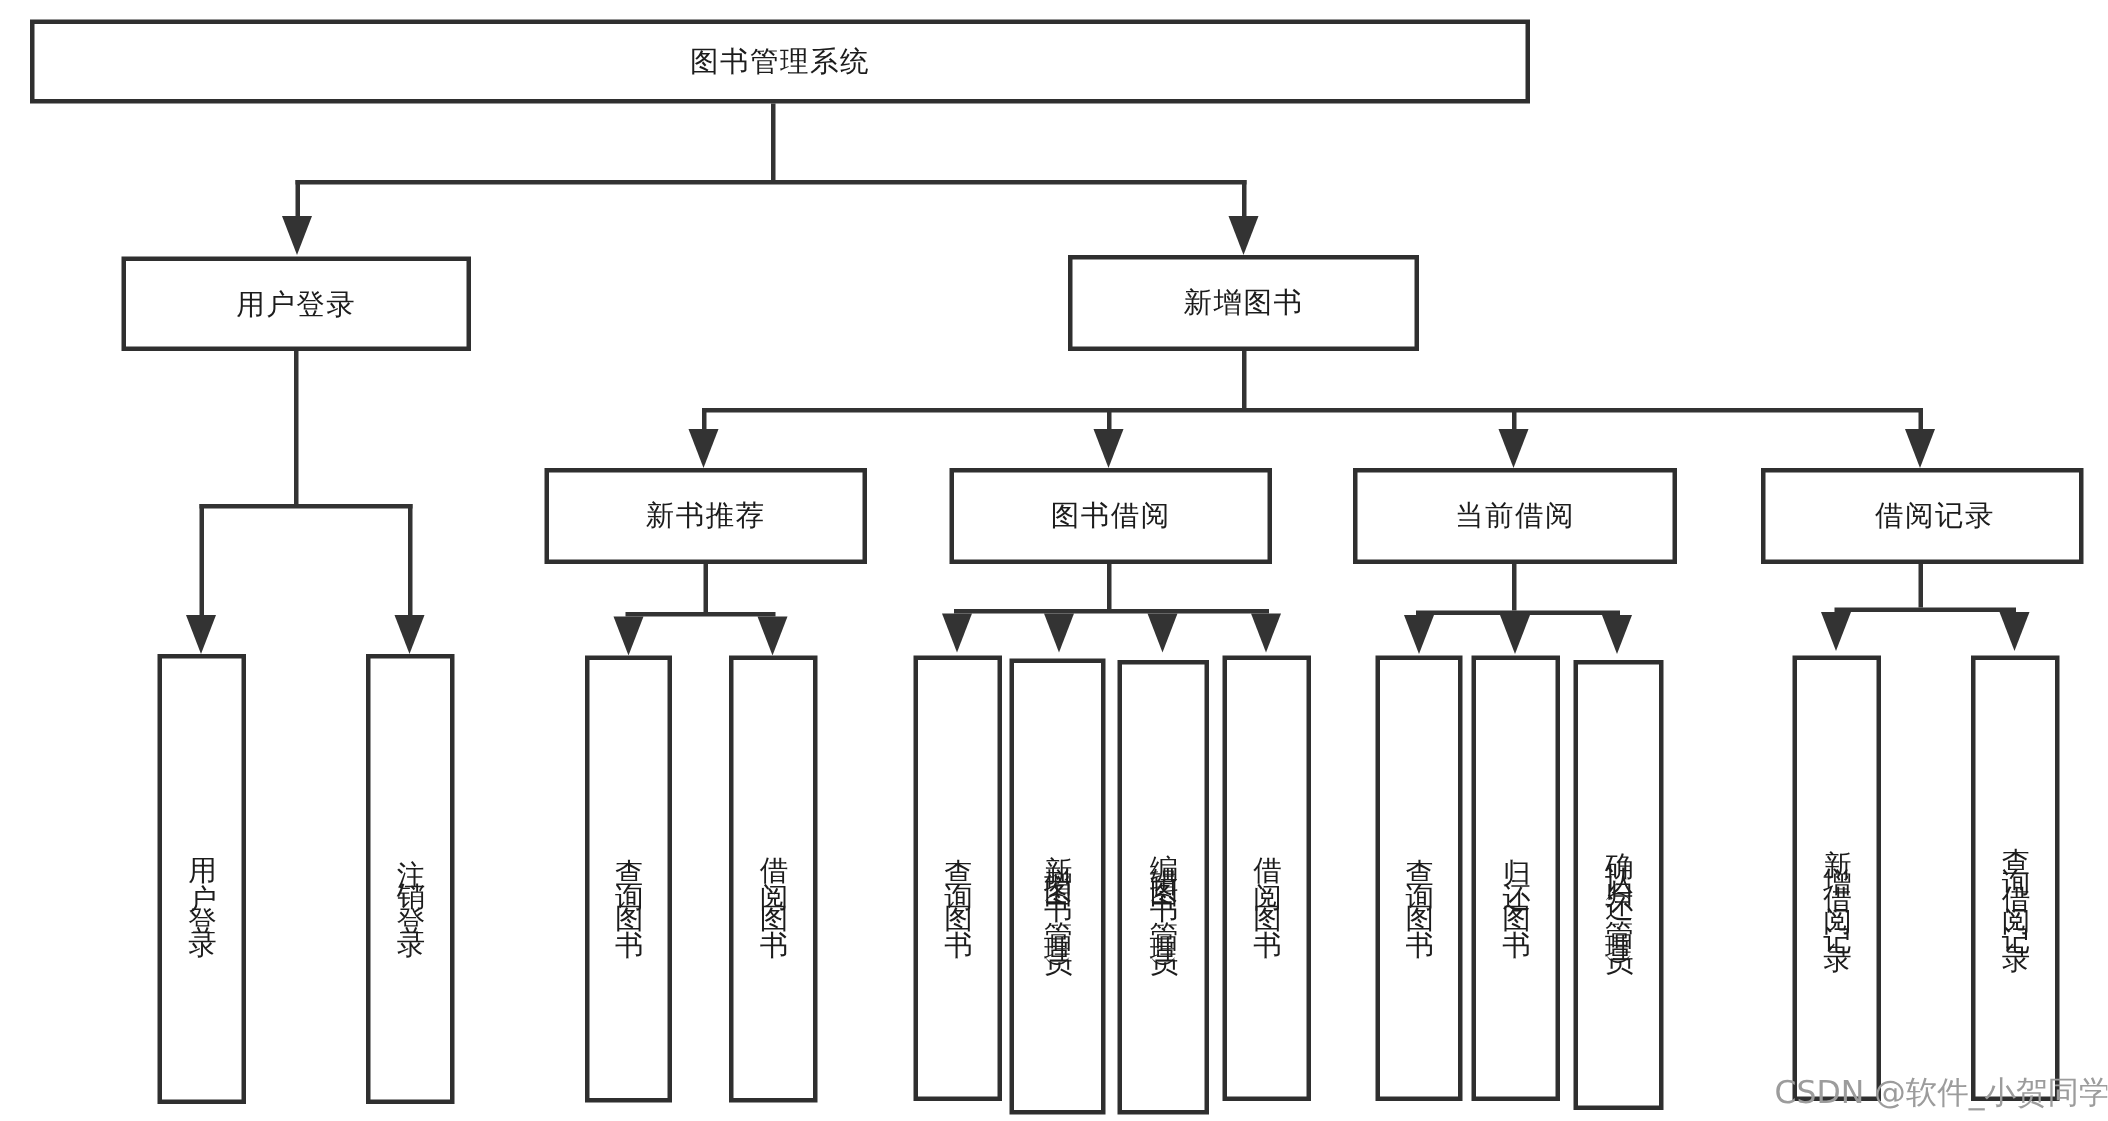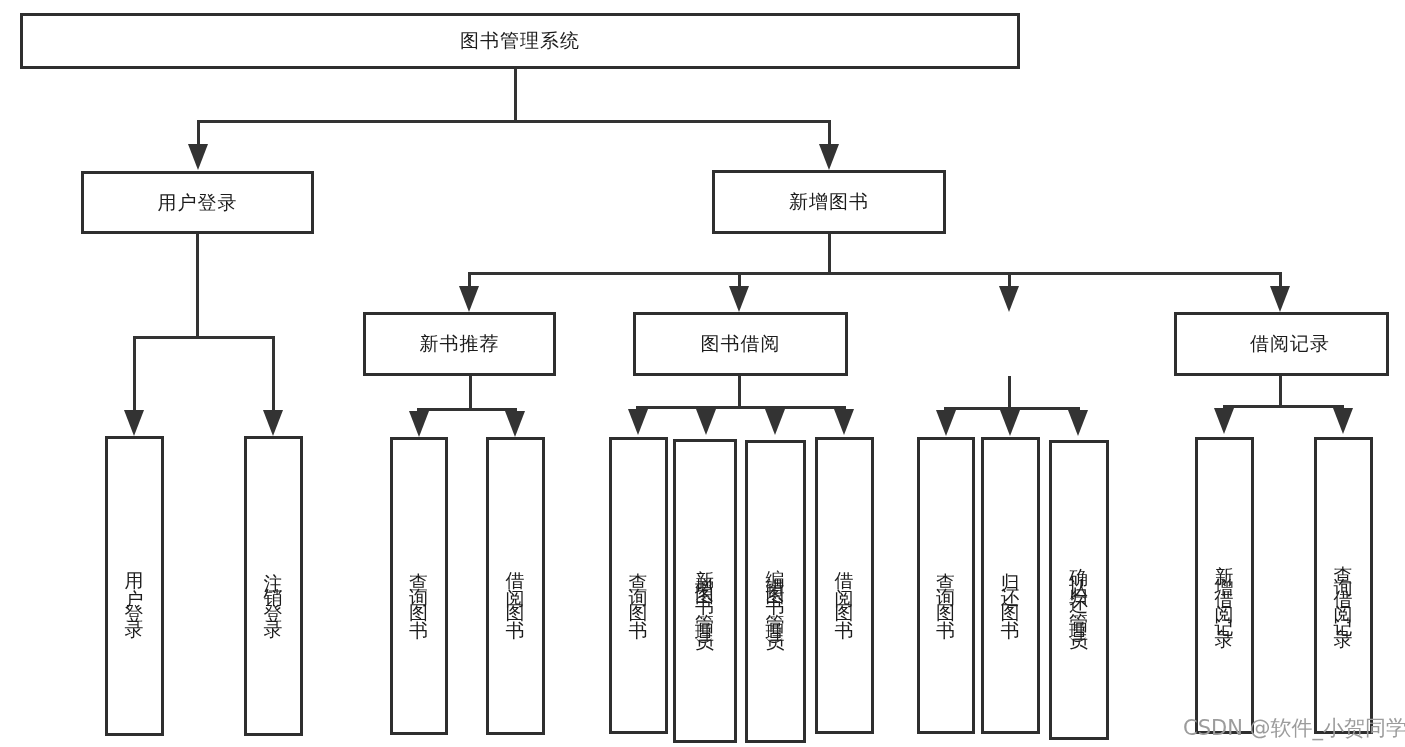--- a/index.html
+++ b/index.html
@@ -92,25 +92,28 @@
   <div class="line" style="left:468px; top:272px; width:814px; height:3px;"></div>
   <div class="line" style="left:468px; top:272px; width:3px; height:14px;"></div>
   <div class="arrow" style="left:459px; top:286px;"></div>
   <div class="line" style="left:738px; top:272px; width:3px; height:14px;"></div>
   <div class="arrow" style="left:729px; top:286px;"></div>
   <div class="line" style="left:1008px; top:272px; width:3px; height:14px;"></div>
   <div class="arrow" style="left:999px; top:286px;"></div>
   <div class="line" style="left:1279px; top:272px; width:3px; height:14px;"></div>
   <div class="arrow" style="left:1270px; top:286px;"></div>
 
-  <div class="node" style="left:363px; top:312px; width:193px; height:64px;text-align:center;">
+  <div class="node" style="left:363px; top:312px; width:215px; height:64px;text-align:center;">
     <span>新书推荐</span>
   </div>
   <div class="node" style="left:633px; top:312px; width:215px; height:64px;font-family:Liberation Serif, serif;">
     <span>图书借阅</span>
+  </div>
+  <div class="node" style="left:902px; top:312px; width:216px; height:64px;">
+    <span>当前借阅</span>
   </div>
   <div class="node" style="left:1174px; top:312px; width:215px; height:64px;padding-left:17px;">
     <span>借阅记录</span>
   </div>
 
   <div class="line" style="left:469px; top:376px; width:3px; height:32px;"></div>
   <div class="line" style="left:417px; top:408px; width:100px; height:3px;"></div>
   <div class="arrow" style="left:409px; top:411px;"></div>
   <div class="arrow" style="left:505px; top:411px;"></div>
 

